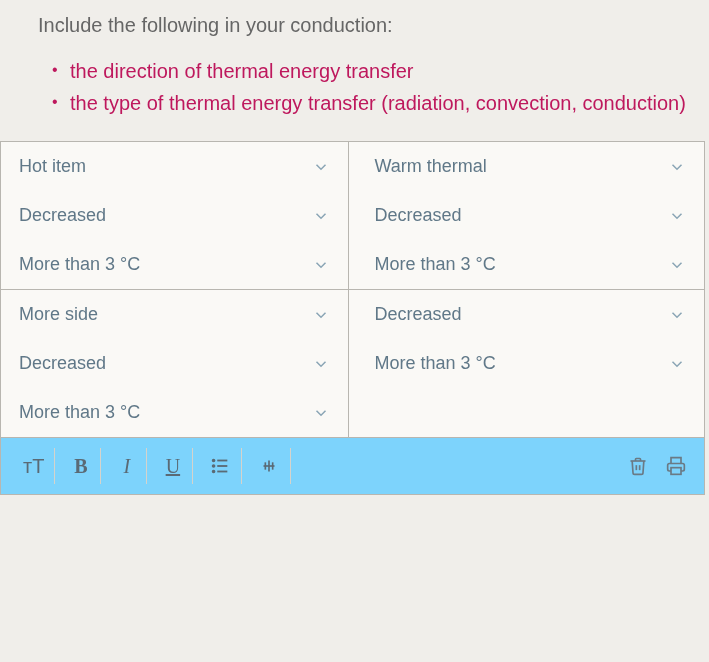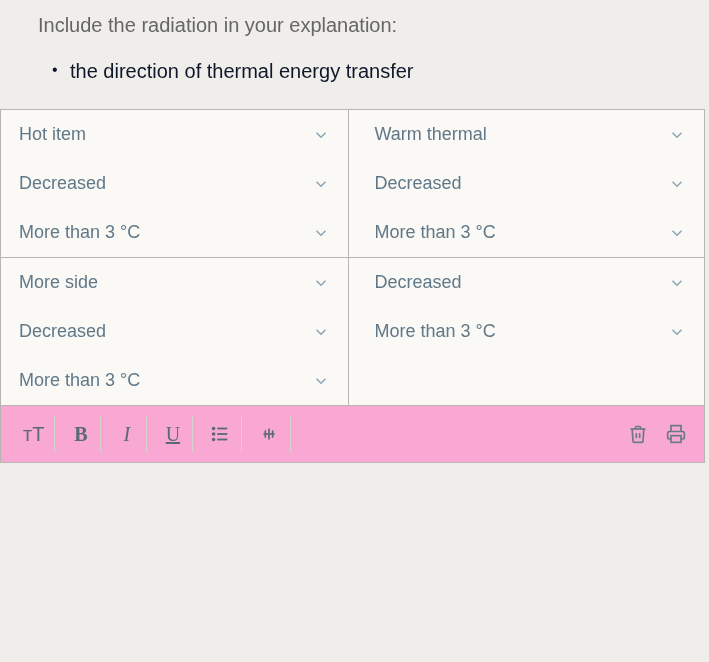--- a/index.html
+++ b/index.html
@@ -37,21 +37,21 @@
       margin-bottom: 18px;
       padding-left: 18px;
     }
     .bullets {
       list-style: none;
       padding-left: 32px;
       margin-bottom: 22px;
     }
     .bullets li {
       font-size: 20px;
-      color: #0f172a;
+      color: #be185d;
       line-height: 1.6;
       position: relative;
       padding-left: 18px;
     }
     .bullets li::before {
       content: "•";
       position: absolute;
       left: 0;
       font-size: 16px;
       top: 2px;
@@ -91,21 +91,21 @@
     }
     .chevron {
       color: #8aa5b5;
       font-size: 18px;
     }
     .toolbar {
       display: flex;
       align-items: center;
       padding: 10px 12px;
       gap: 6px;
-      background: #f9a8d4;
+      background: #7dd3fc;
     }
     .tool-btn {
       min-width: 40px;
       height: 36px;
       display: flex;
       align-items: center;
       justify-content: center;
       font-size: 20px;
       color: #5a6a75;
       cursor: pointer;
@@ -129,24 +129,25 @@
       font-size: 20px;
       color: #6a7a85;
       cursor: pointer;
     }
     svg { display: block; }
   </style>
 </head>
 <body>
 
 <div class="content">
-  <div class="instruction">Include the radiation in your explanation:</div>
+  <div class="instruction">Include the following in your conduction:</div>
 
   <ul class="bullets">
     <li>the direction of thermal energy transfer</li>
+    <li>the type of thermal energy transfer (radiation, convection, conduction)</li>
   </ul>
 </div>
 
 <div class="table-wrap">
   <div class="row-block">
     <div class="table-grid">
       <div class="cell">
         <div class="dropdown">
           <span class="label">Hot item</span>
           <span class="chevron">

